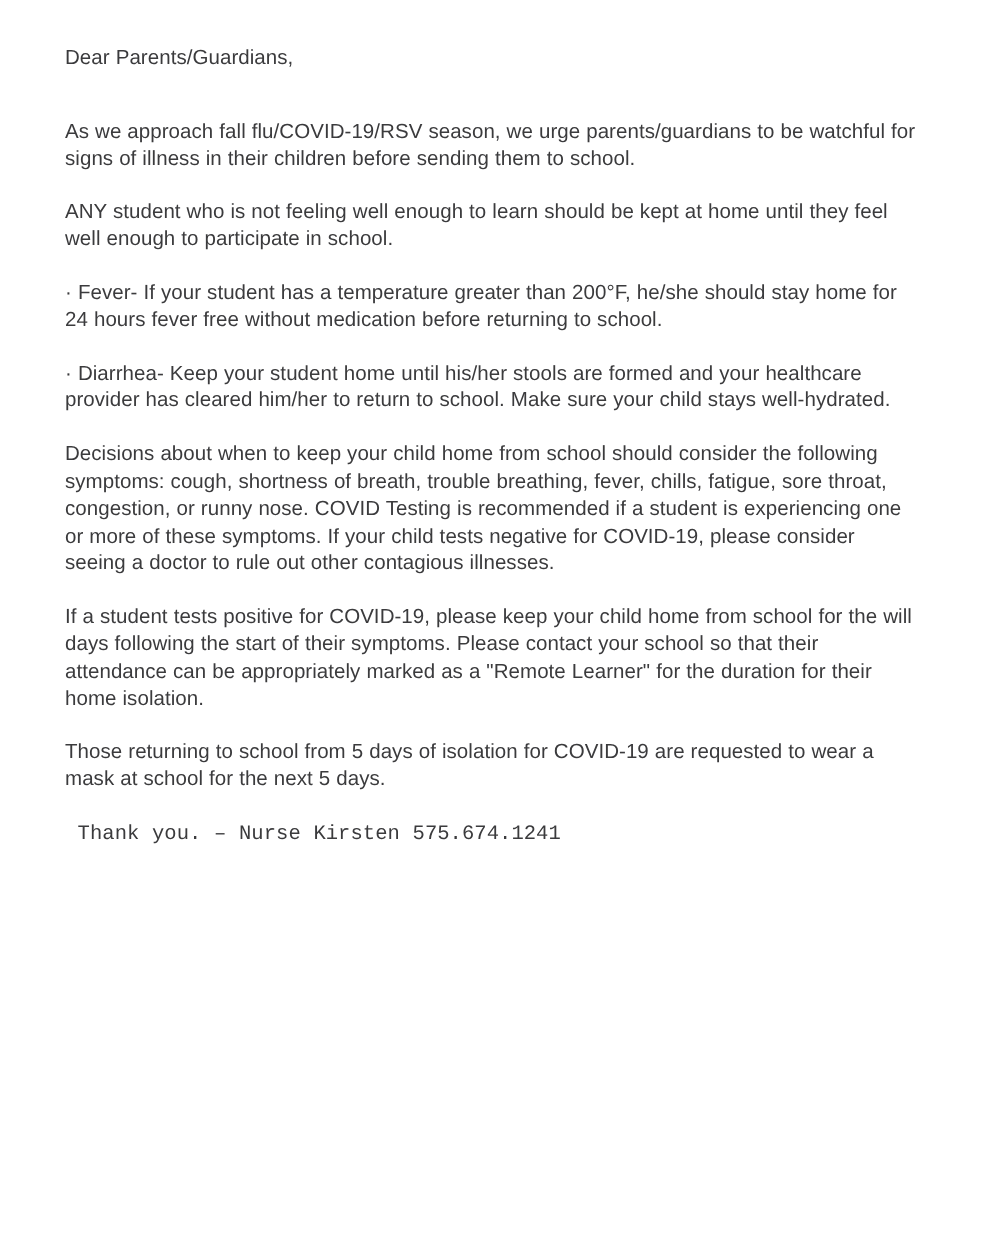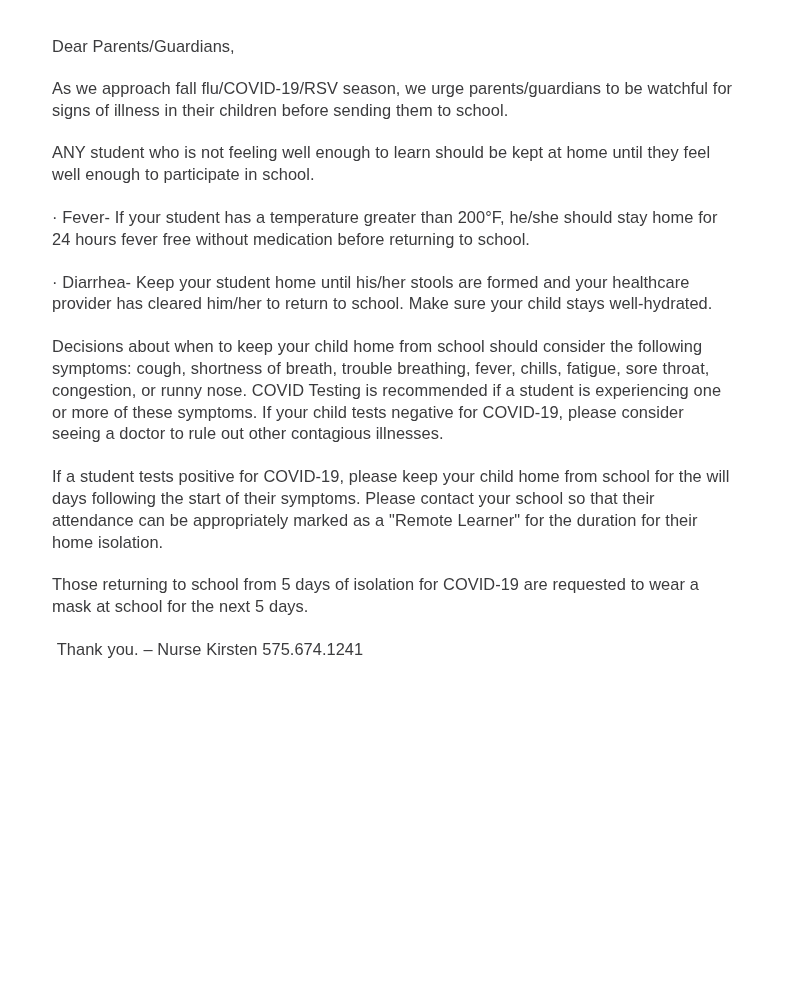--- a/index.html
+++ b/index.html
@@ -38,27 +38,28 @@
     margin: 0 0 21px 0;
     text-align: left;
     white-space: pre-wrap;
     color: #3b3b3d;
   }
   .para:last-child {
     margin-bottom: 0;
   }
   
   .para.salutation {
-    margin-bottom: 20px;
+    margin-bottom: 37px;
   }
   .para.bullet {
     margin-bottom: 21px;
   }
   .para.closing {
     margin-bottom: 0;
+    font-family: Liberation Mono, monospace;
   }
 </style>
 </head>
 <body>
 
 <div id="letter">
   <div class="doc-body">
 
     <p class="para salutation">Dear Parents/Guardians,</p>
 

